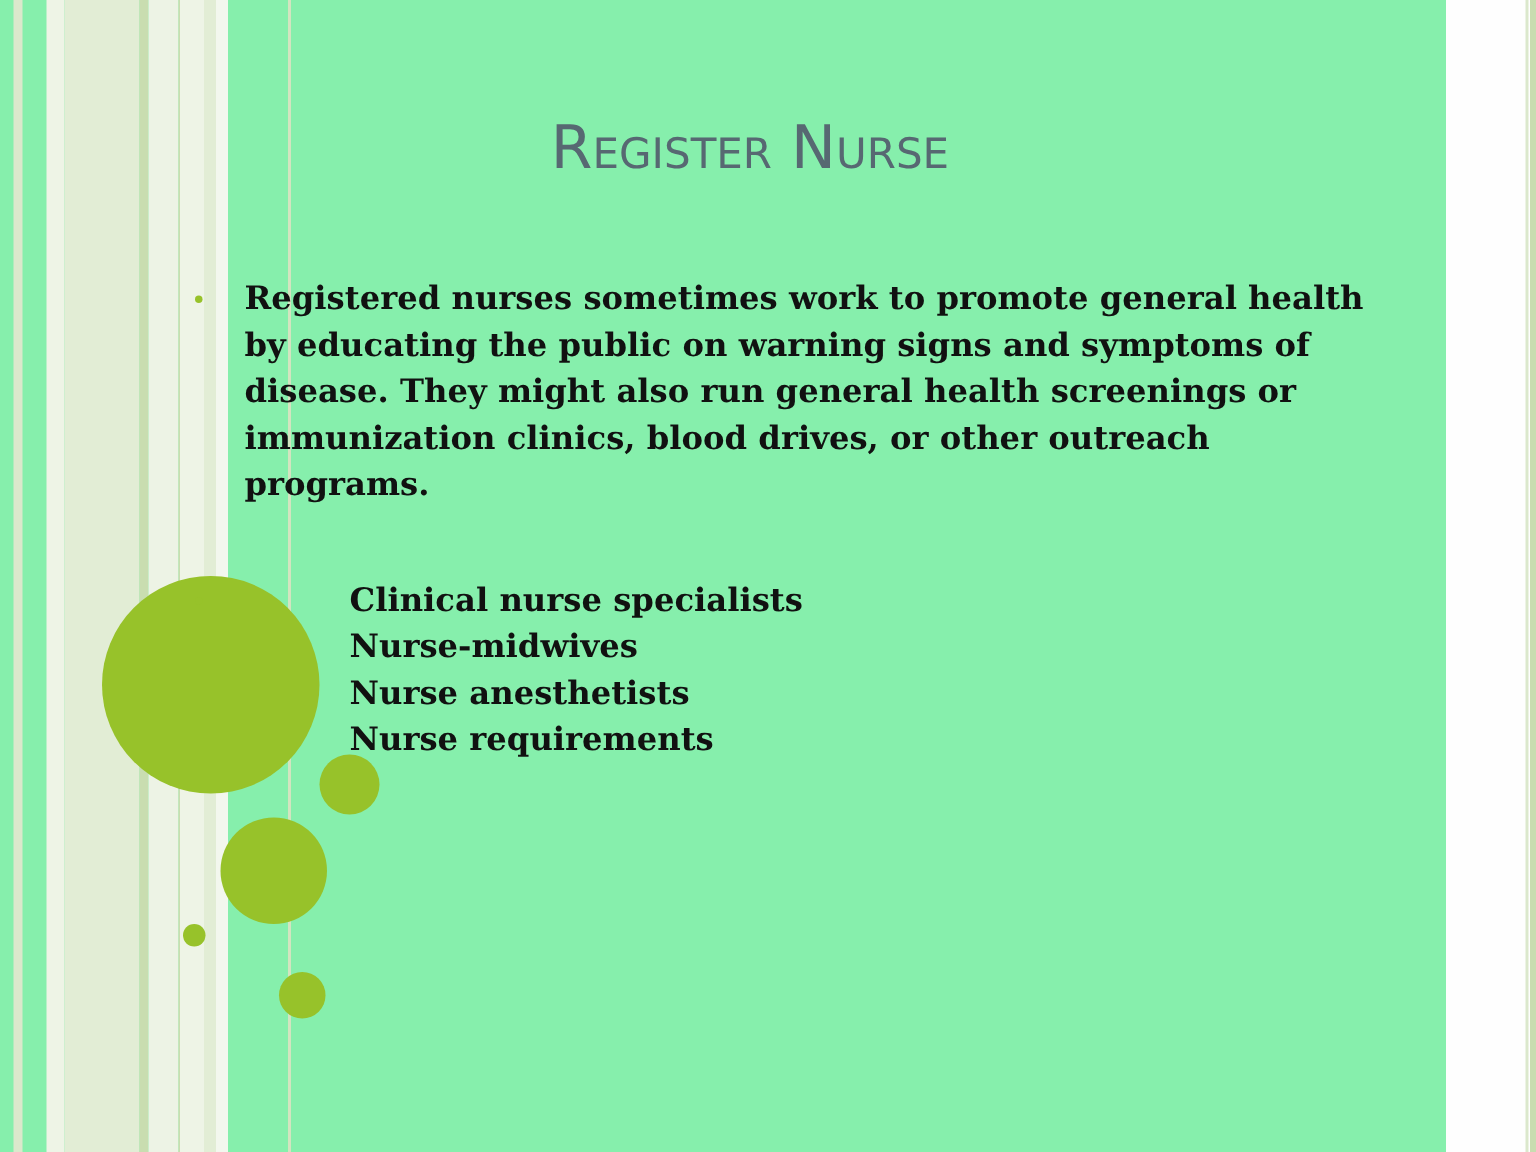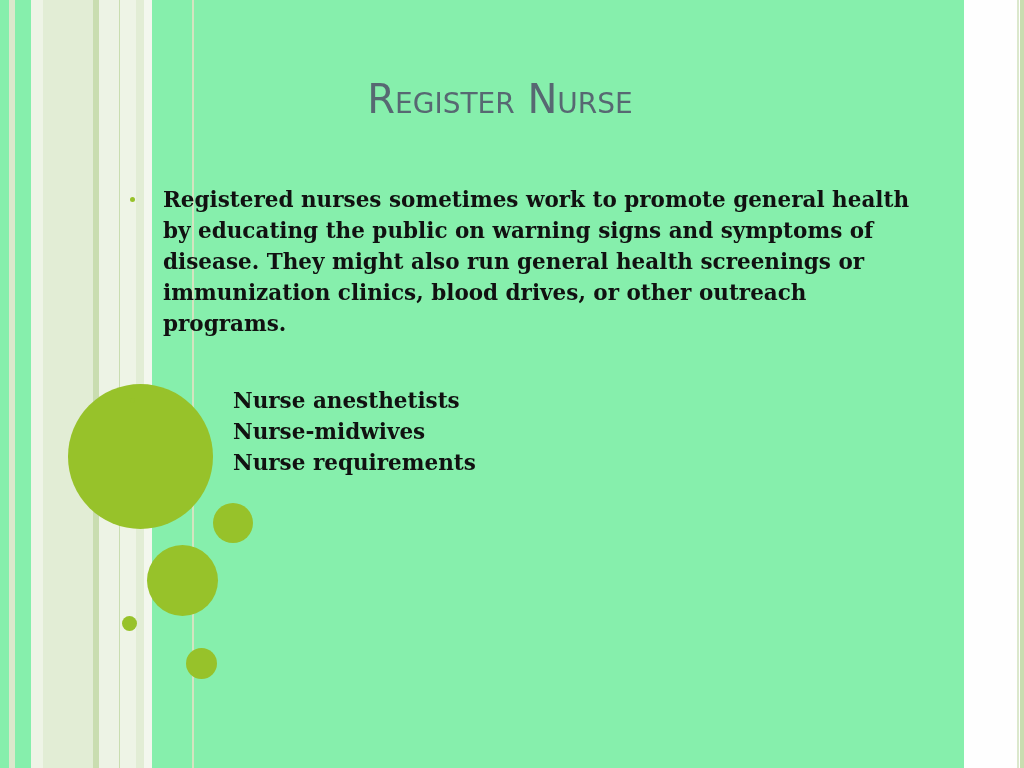--- a/index.html
+++ b/index.html
@@ -42,18 +42,19 @@
 
   <div class="title">Register Nurse</div>
 
   <div class="body">
     <div class="bullet">
       <span class="bullet-dot"></span>
       <span>Registered nurses sometimes work to promote general health by educating the public on warning signs and symptoms of disease. They might also run general health screenings or immunization clinics, blood drives, or other outreach programs.</span>
     </div>
     <div class="bullet">
       <span class="bullet-dot"></span>
+      <div class="sub">Clinical nurse specialists</div>
+      <div class="sub">Nurse-midwives</div>
       <div class="sub">Nurse anesthetists</div>
-      <div class="sub">Nurse-midwives</div>
       <div class="sub">Nurse requirements</div>
     </div>
   </div>
 </div>
 
 </body></html>

